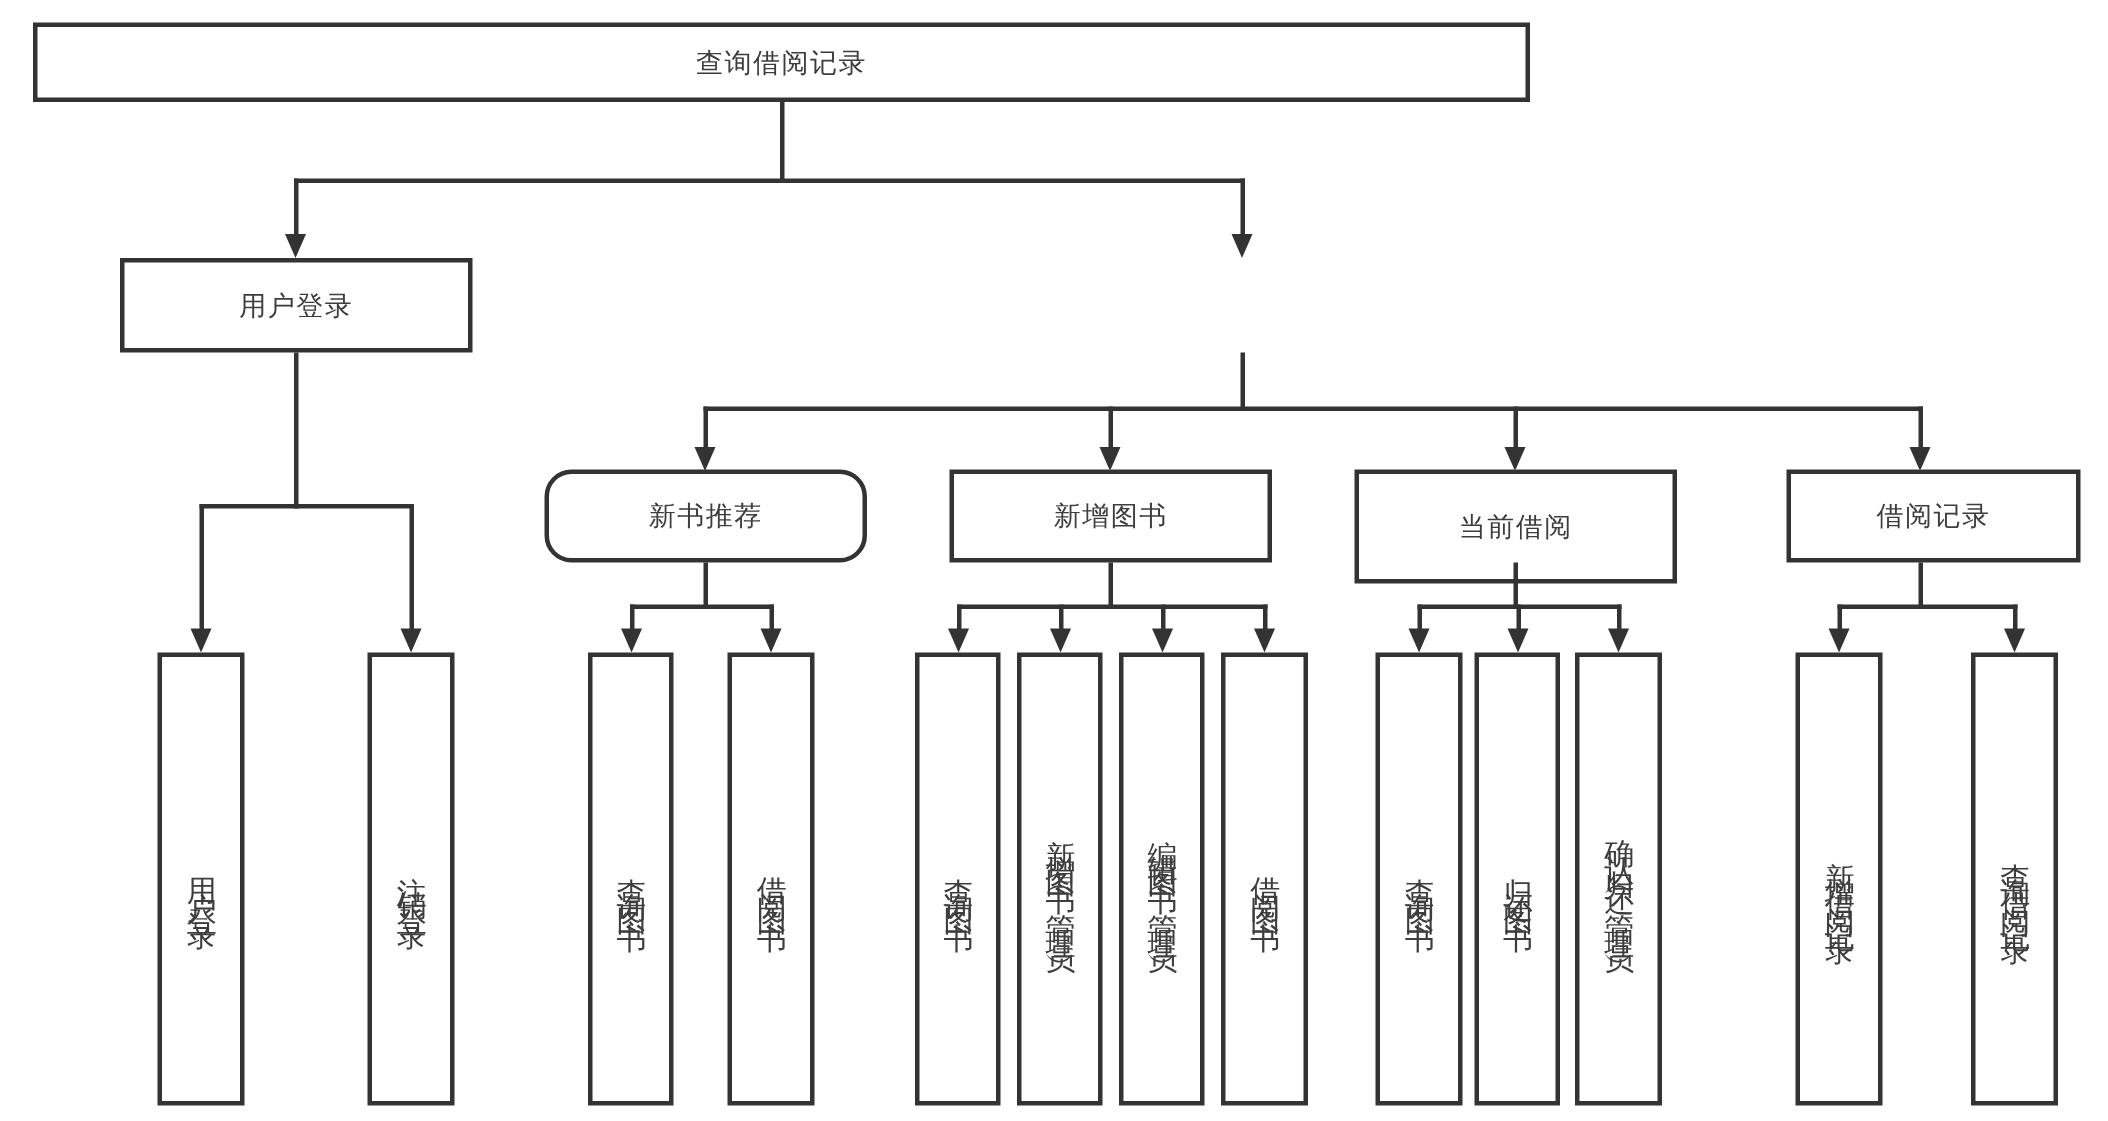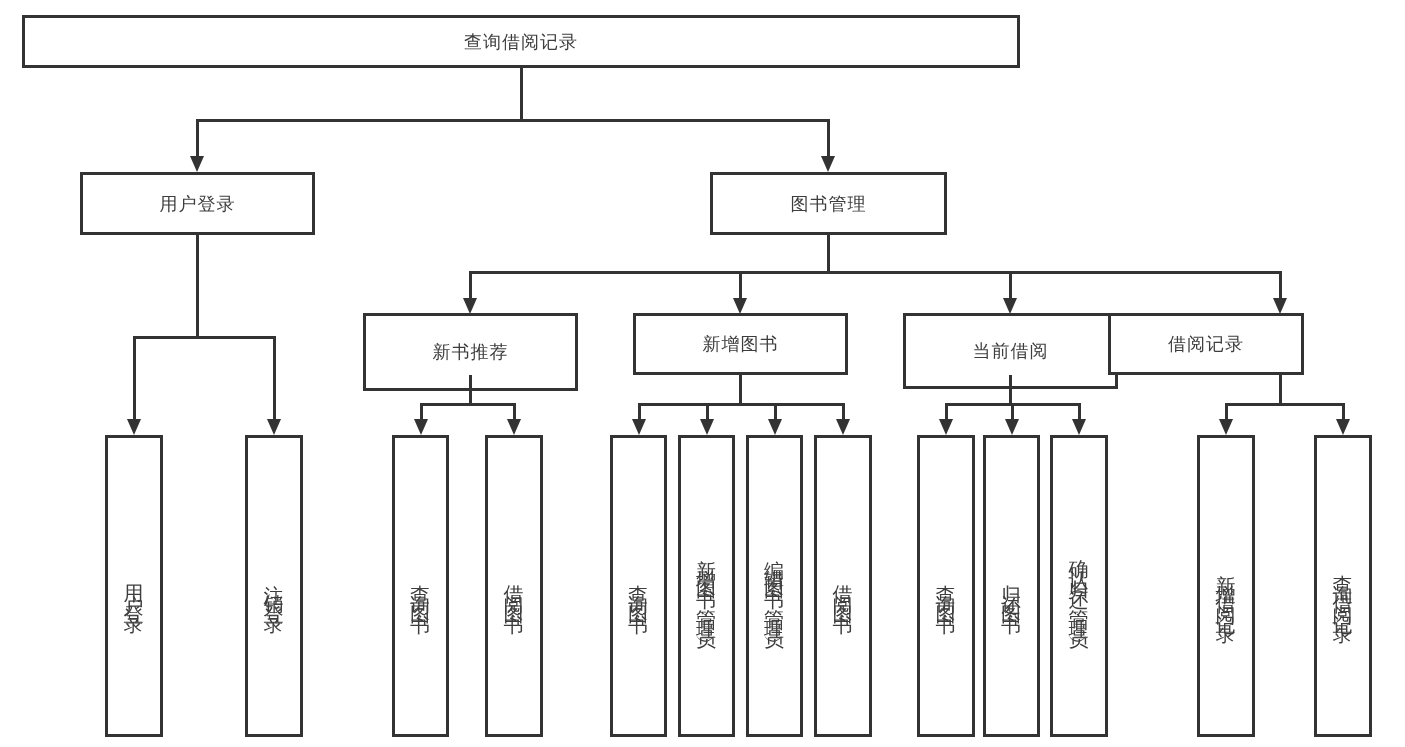--- a/index.html
+++ b/index.html
@@ -61,44 +61,43 @@
   <div class="box" style="left:22px; top:15px; width:998px; height:53px;">查询借阅记录</div>
 
   <div class="line v" style="left:520px; top:68px; height:54px;"></div>
   <div class="line h" style="left:196px; top:119px; width:634px;"></div>
   <div class="line v" style="left:196px; top:119px; height:39px;"></div>
   <div class="arr" style="left:190px; top:156px;"></div>
   <div class="line v" style="left:827px; top:119px; height:39px;"></div>
   <div class="arr" style="left:821px; top:156px;"></div>
 
   <div class="box" style="left:80px; top:172px; width:235px; height:63px;">用户登录</div>
-  <div class="box" style="left:710px; top:172px; width:237px; height:63px;">图书管理</div>
 
   <div class="line v" style="left:196px; top:235px; height:104px;"></div>
   <div class="line h" style="left:133px; top:336px; width:143px;"></div>
   <div class="line v" style="left:133px; top:336px; height:85px;"></div>
   <div class="arr" style="left:127px; top:419px;"></div>
   <div class="line v" style="left:273px; top:336px; height:85px;"></div>
   <div class="arr" style="left:267px; top:419px;"></div>
 
   <div class="line v" style="left:827px; top:235px; height:39px;"></div>
   <div class="line h" style="left:469px; top:271px; width:813px;"></div>
   <div class="line v" style="left:469px; top:271px; height:29px;"></div>
   <div class="arr" style="left:463px; top:298px;"></div>
   <div class="line v" style="left:739px; top:271px; height:29px;"></div>
   <div class="arr" style="left:733px; top:298px;"></div>
   <div class="line v" style="left:1009px; top:271px; height:29px;"></div>
   <div class="arr" style="left:1003px; top:298px;"></div>
   <div class="line v" style="left:1279px; top:271px; height:29px;"></div>
   <div class="arr" style="left:1273px; top:298px;"></div>
 
-  <div class="box" style="left:363px; top:313px; width:215px; height:78px;">新书推荐</div>
+  <div class="box" style="left:363px; top:313px; width:215px; height:62px;border-radius:18px;">新书推荐</div>
   <div class="box" style="left:633px; top:313px; width:215px; height:62px;">新增图书</div>
   <div class="box" style="left:903px; top:313px; width:215px; height:76px;">当前借阅</div>
-  <div class="box" style="left:1108px; top:313px; width:196px; height:62px;">借阅记录</div>
+  <div class="box" style="left:1191px; top:313px; width:196px; height:62px;">借阅记录</div>
 
   <div class="line v" style="left:469px; top:375px; height:31px;"></div>
   <div class="line h" style="left:420px; top:403px; width:96px;"></div>
   <div class="line v" style="left:420px; top:403px; height:18px;"></div>
   <div class="arr" style="left:414px; top:419px;"></div>
   <div class="line v" style="left:513px; top:403px; height:18px;"></div>
   <div class="arr" style="left:507px; top:419px;"></div>
 
   <div class="line v" style="left:739px; top:375px; height:31px;"></div>
   <div class="line h" style="left:638px; top:403px; width:207px;"></div>

